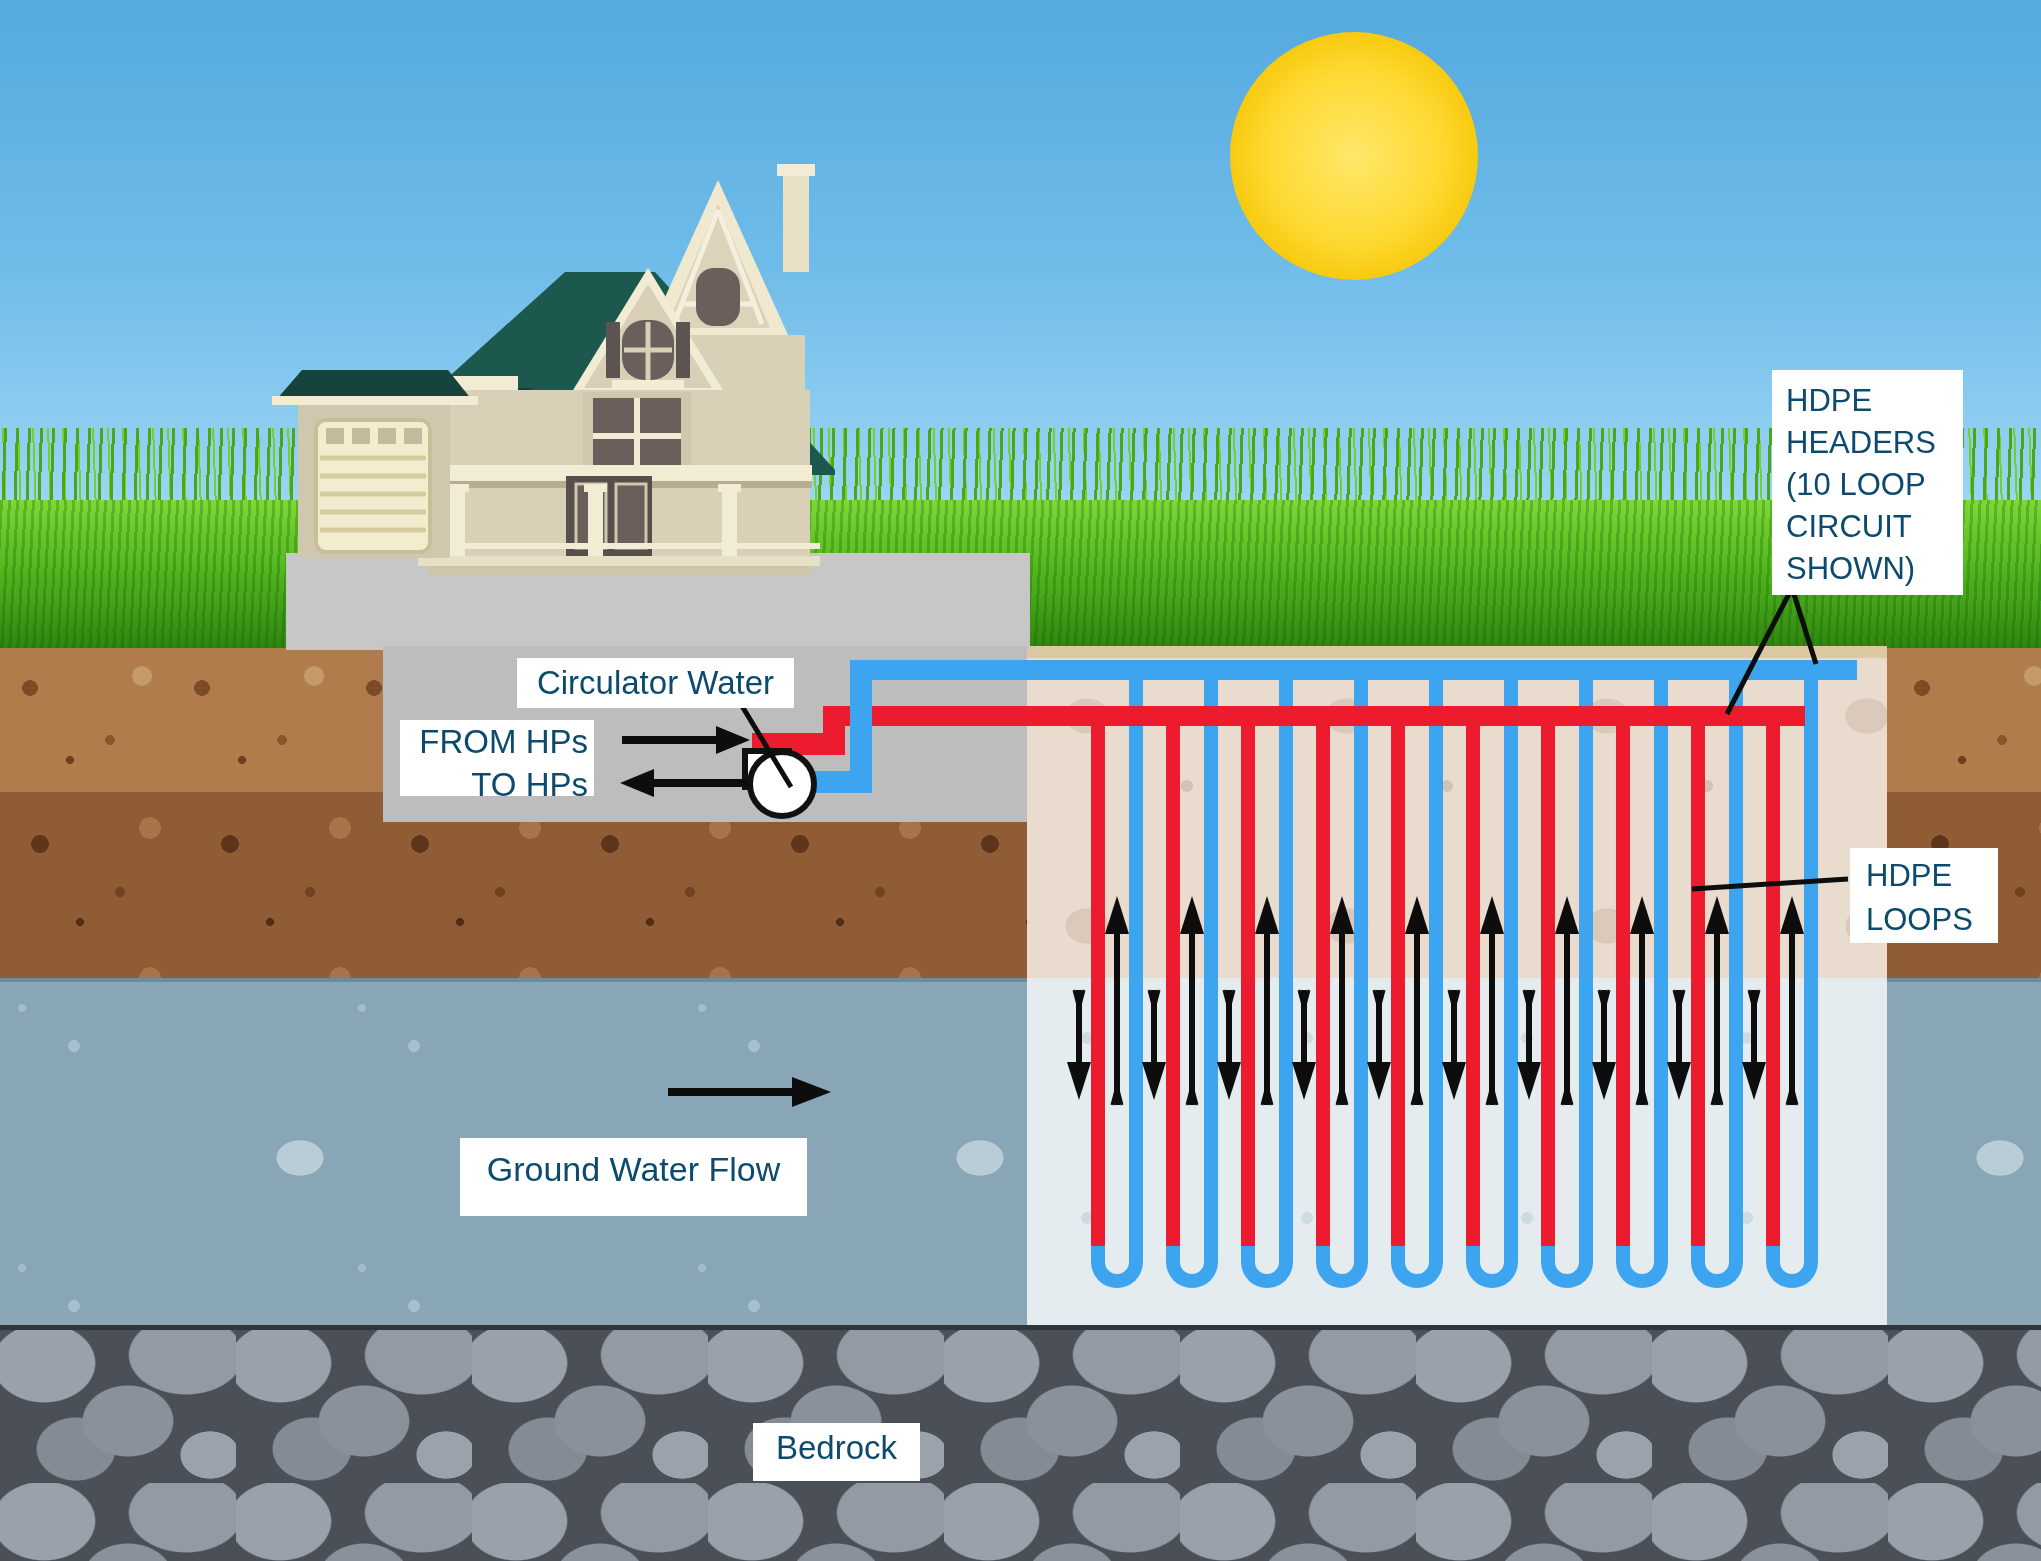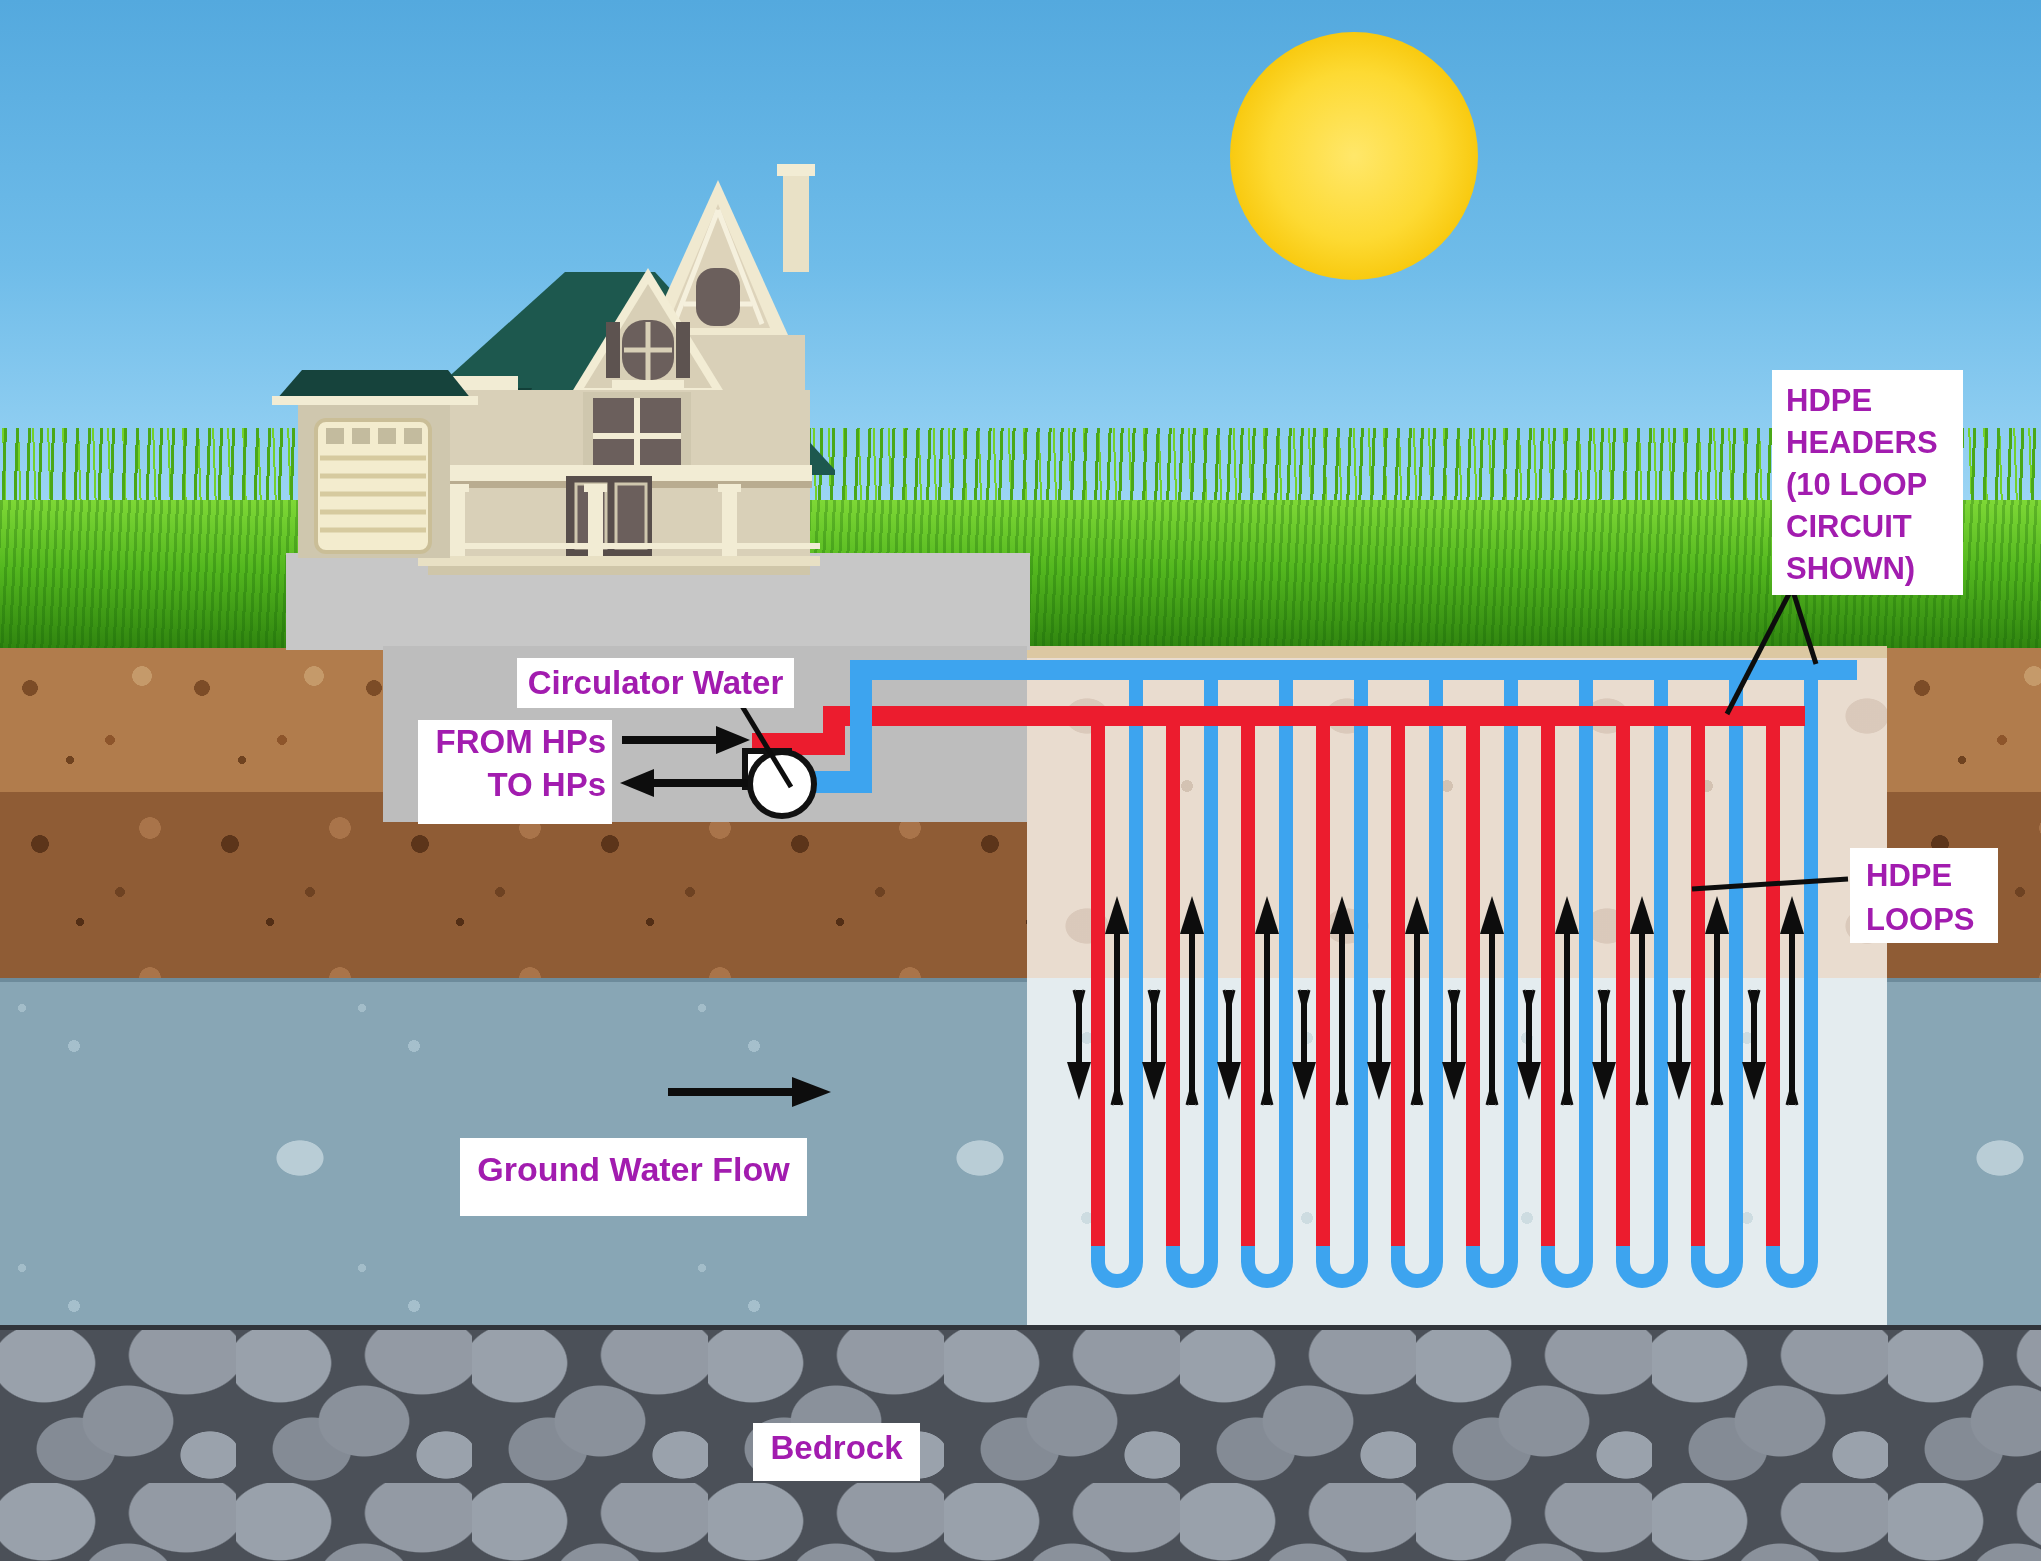--- a/index.html
+++ b/index.html
@@ -77,25 +77,25 @@
   .pipe{position:absolute;}
   .bend{position:absolute;border-style:solid;border-top:none !important;
     border-radius:0 0 26px 26px;box-sizing:border-box;background:transparent;}
 
   
   #pump-tab{left:742px;top:748px;width:38px;height:30px;background:#fff;border:6px solid #111;}
   #pump-circle{left:747px;top:749px;width:70px;height:70px;border-radius:50%;
     background:#fff;border:6px solid #111;box-sizing:border-box;}
 
   
-  .lbl{position:absolute;background:#fff;color:#a21caf;font-weight:700;
+  .lbl{position:absolute;background:#fff;color:#0c4a6e;font-weight:400;
     white-space:pre-line;}
   #lbl-circulator{left:517px;top:658px;width:277px;height:50px;
     font-size:33px;line-height:50px;text-align:center;}
-  #lbl-fromto{left:418px;top:720px;width:194px;height:104px;
+  #lbl-fromto{left:400px;top:720px;width:194px;height:76px;
     font-size:33px;line-height:43px;text-align:right;padding-right:6px;box-sizing:border-box;}
   #lbl-headers{left:1772px;top:370px;width:191px;height:225px;
     font-size:31px;line-height:42px;padding:10px 0 0 14px;box-sizing:border-box;}
   #lbl-loops{left:1850px;top:848px;width:148px;height:95px;
     font-size:31px;line-height:44px;padding:6px 0 0 16px;box-sizing:border-box;}
   #lbl-gwf{left:460px;top:1138px;width:347px;height:78px;
     font-size:34px;line-height:63px;text-align:center;}
   #lbl-bedrock{left:753px;top:1423px;width:167px;height:58px;
     font-size:33px;line-height:50px;text-align:center;}
 

